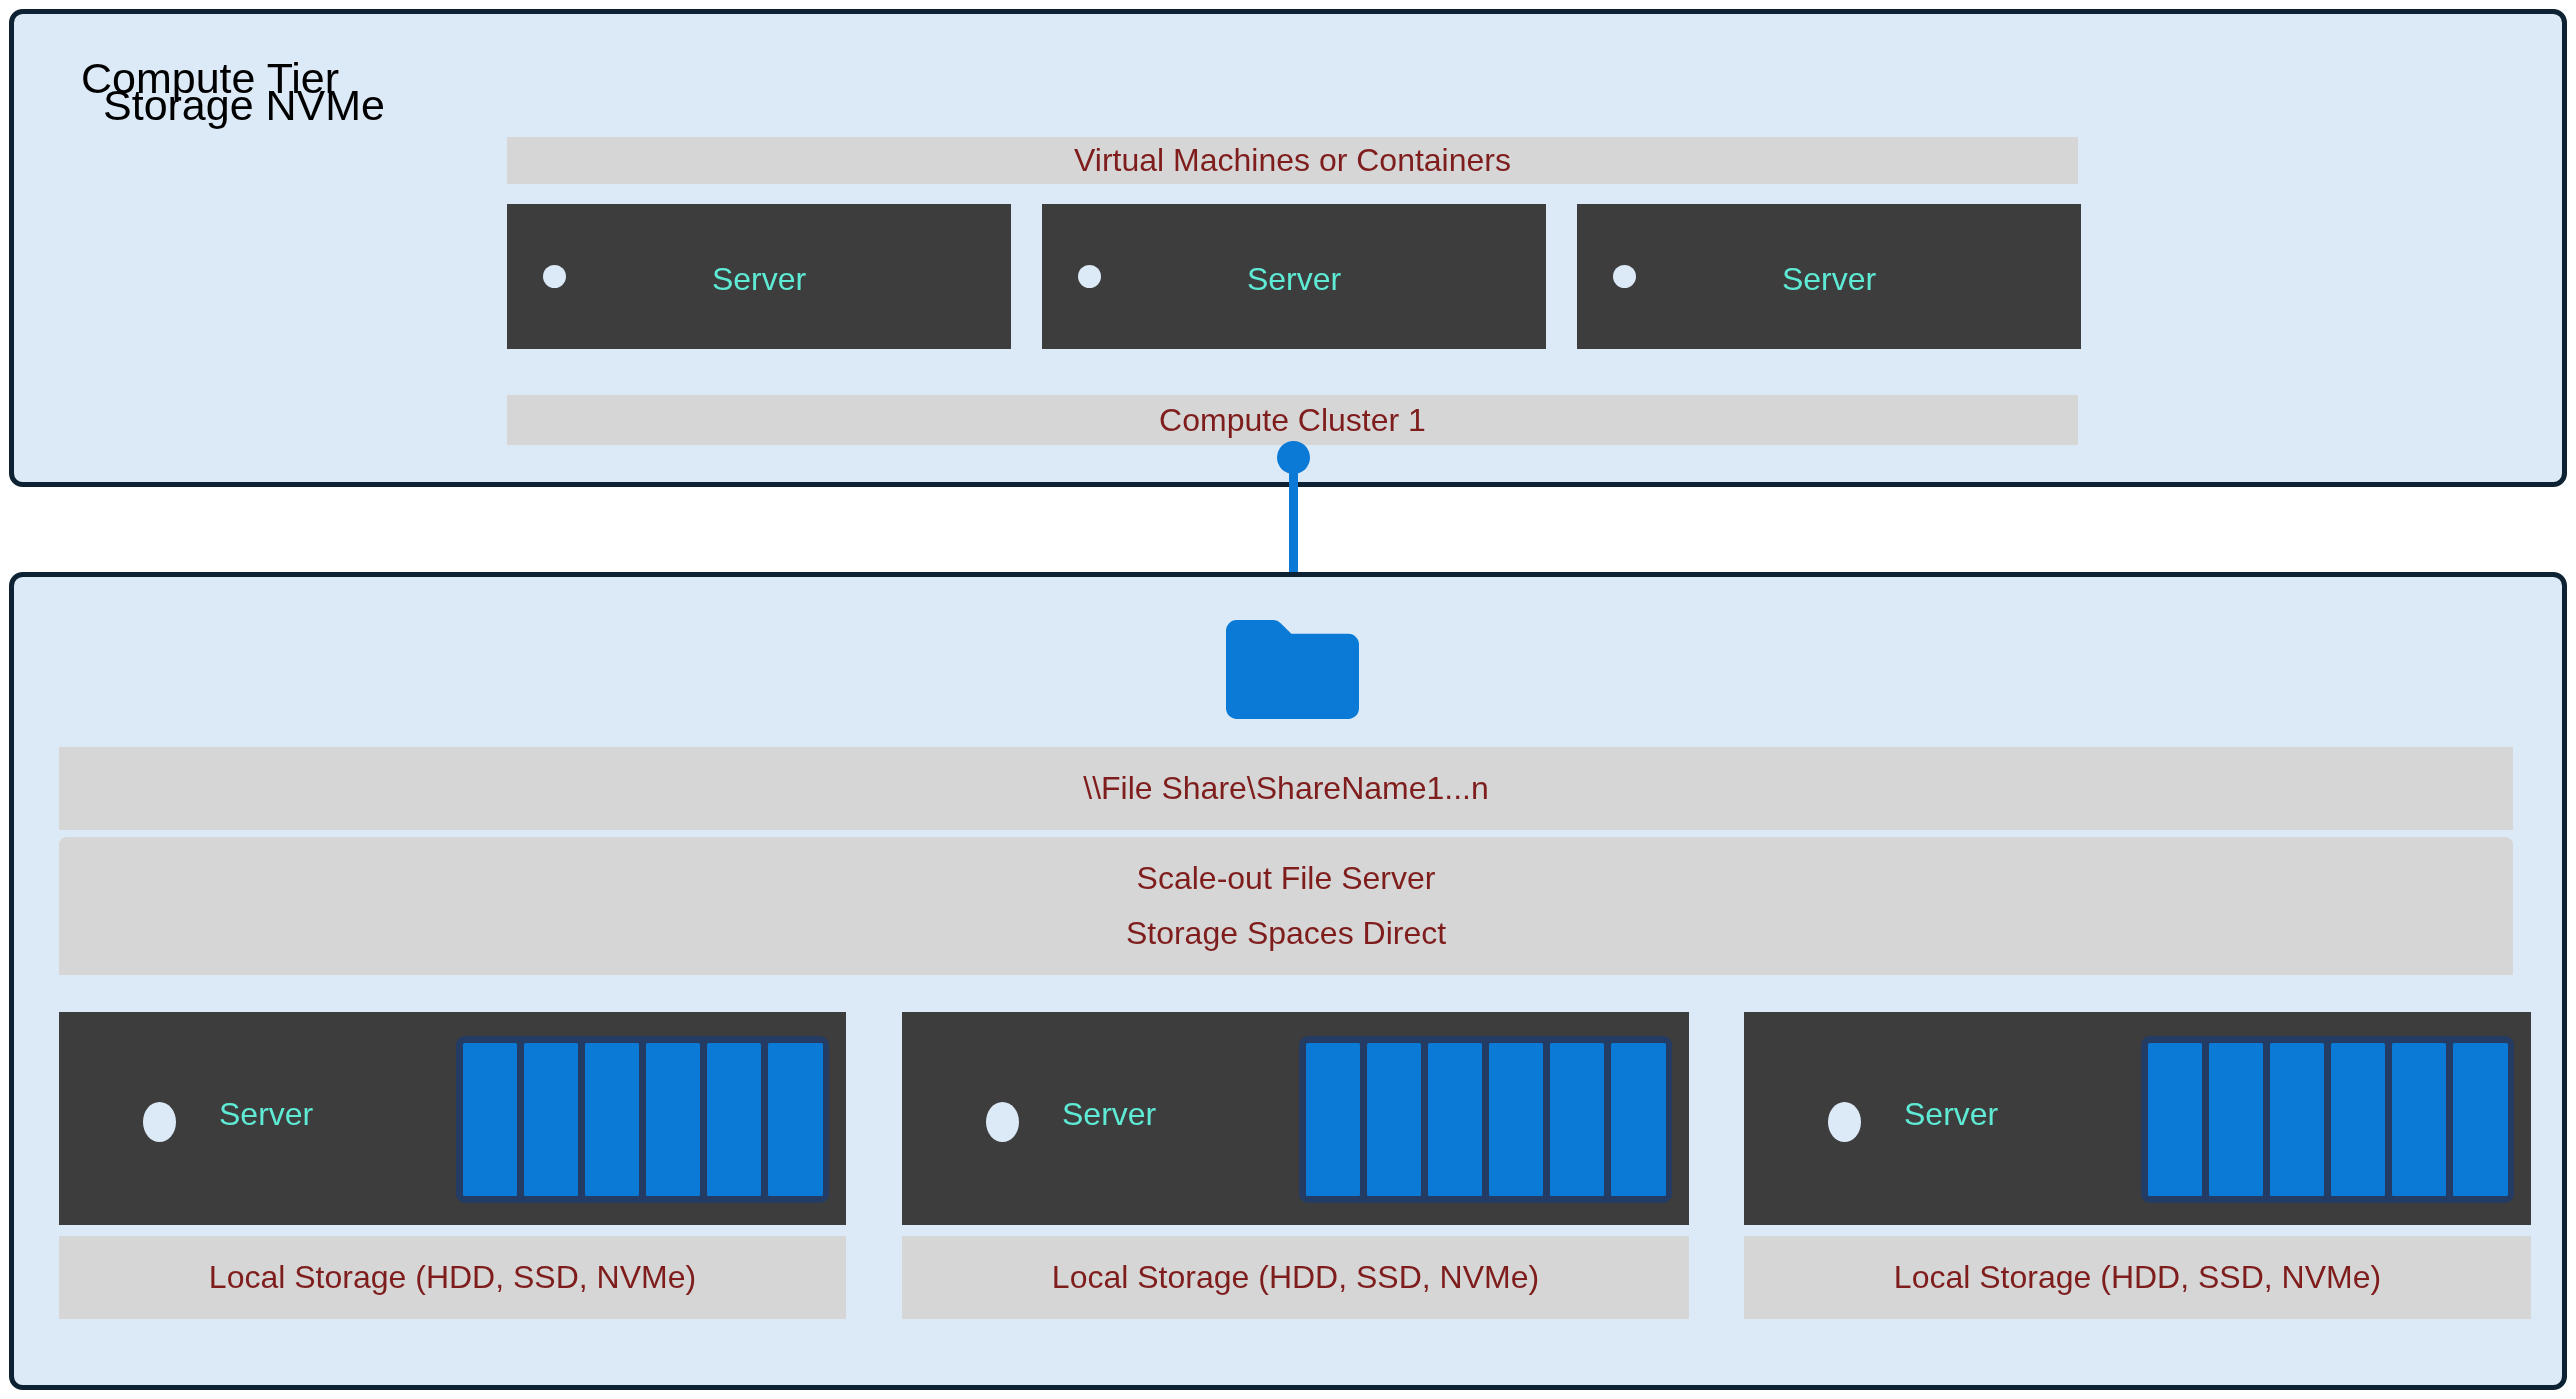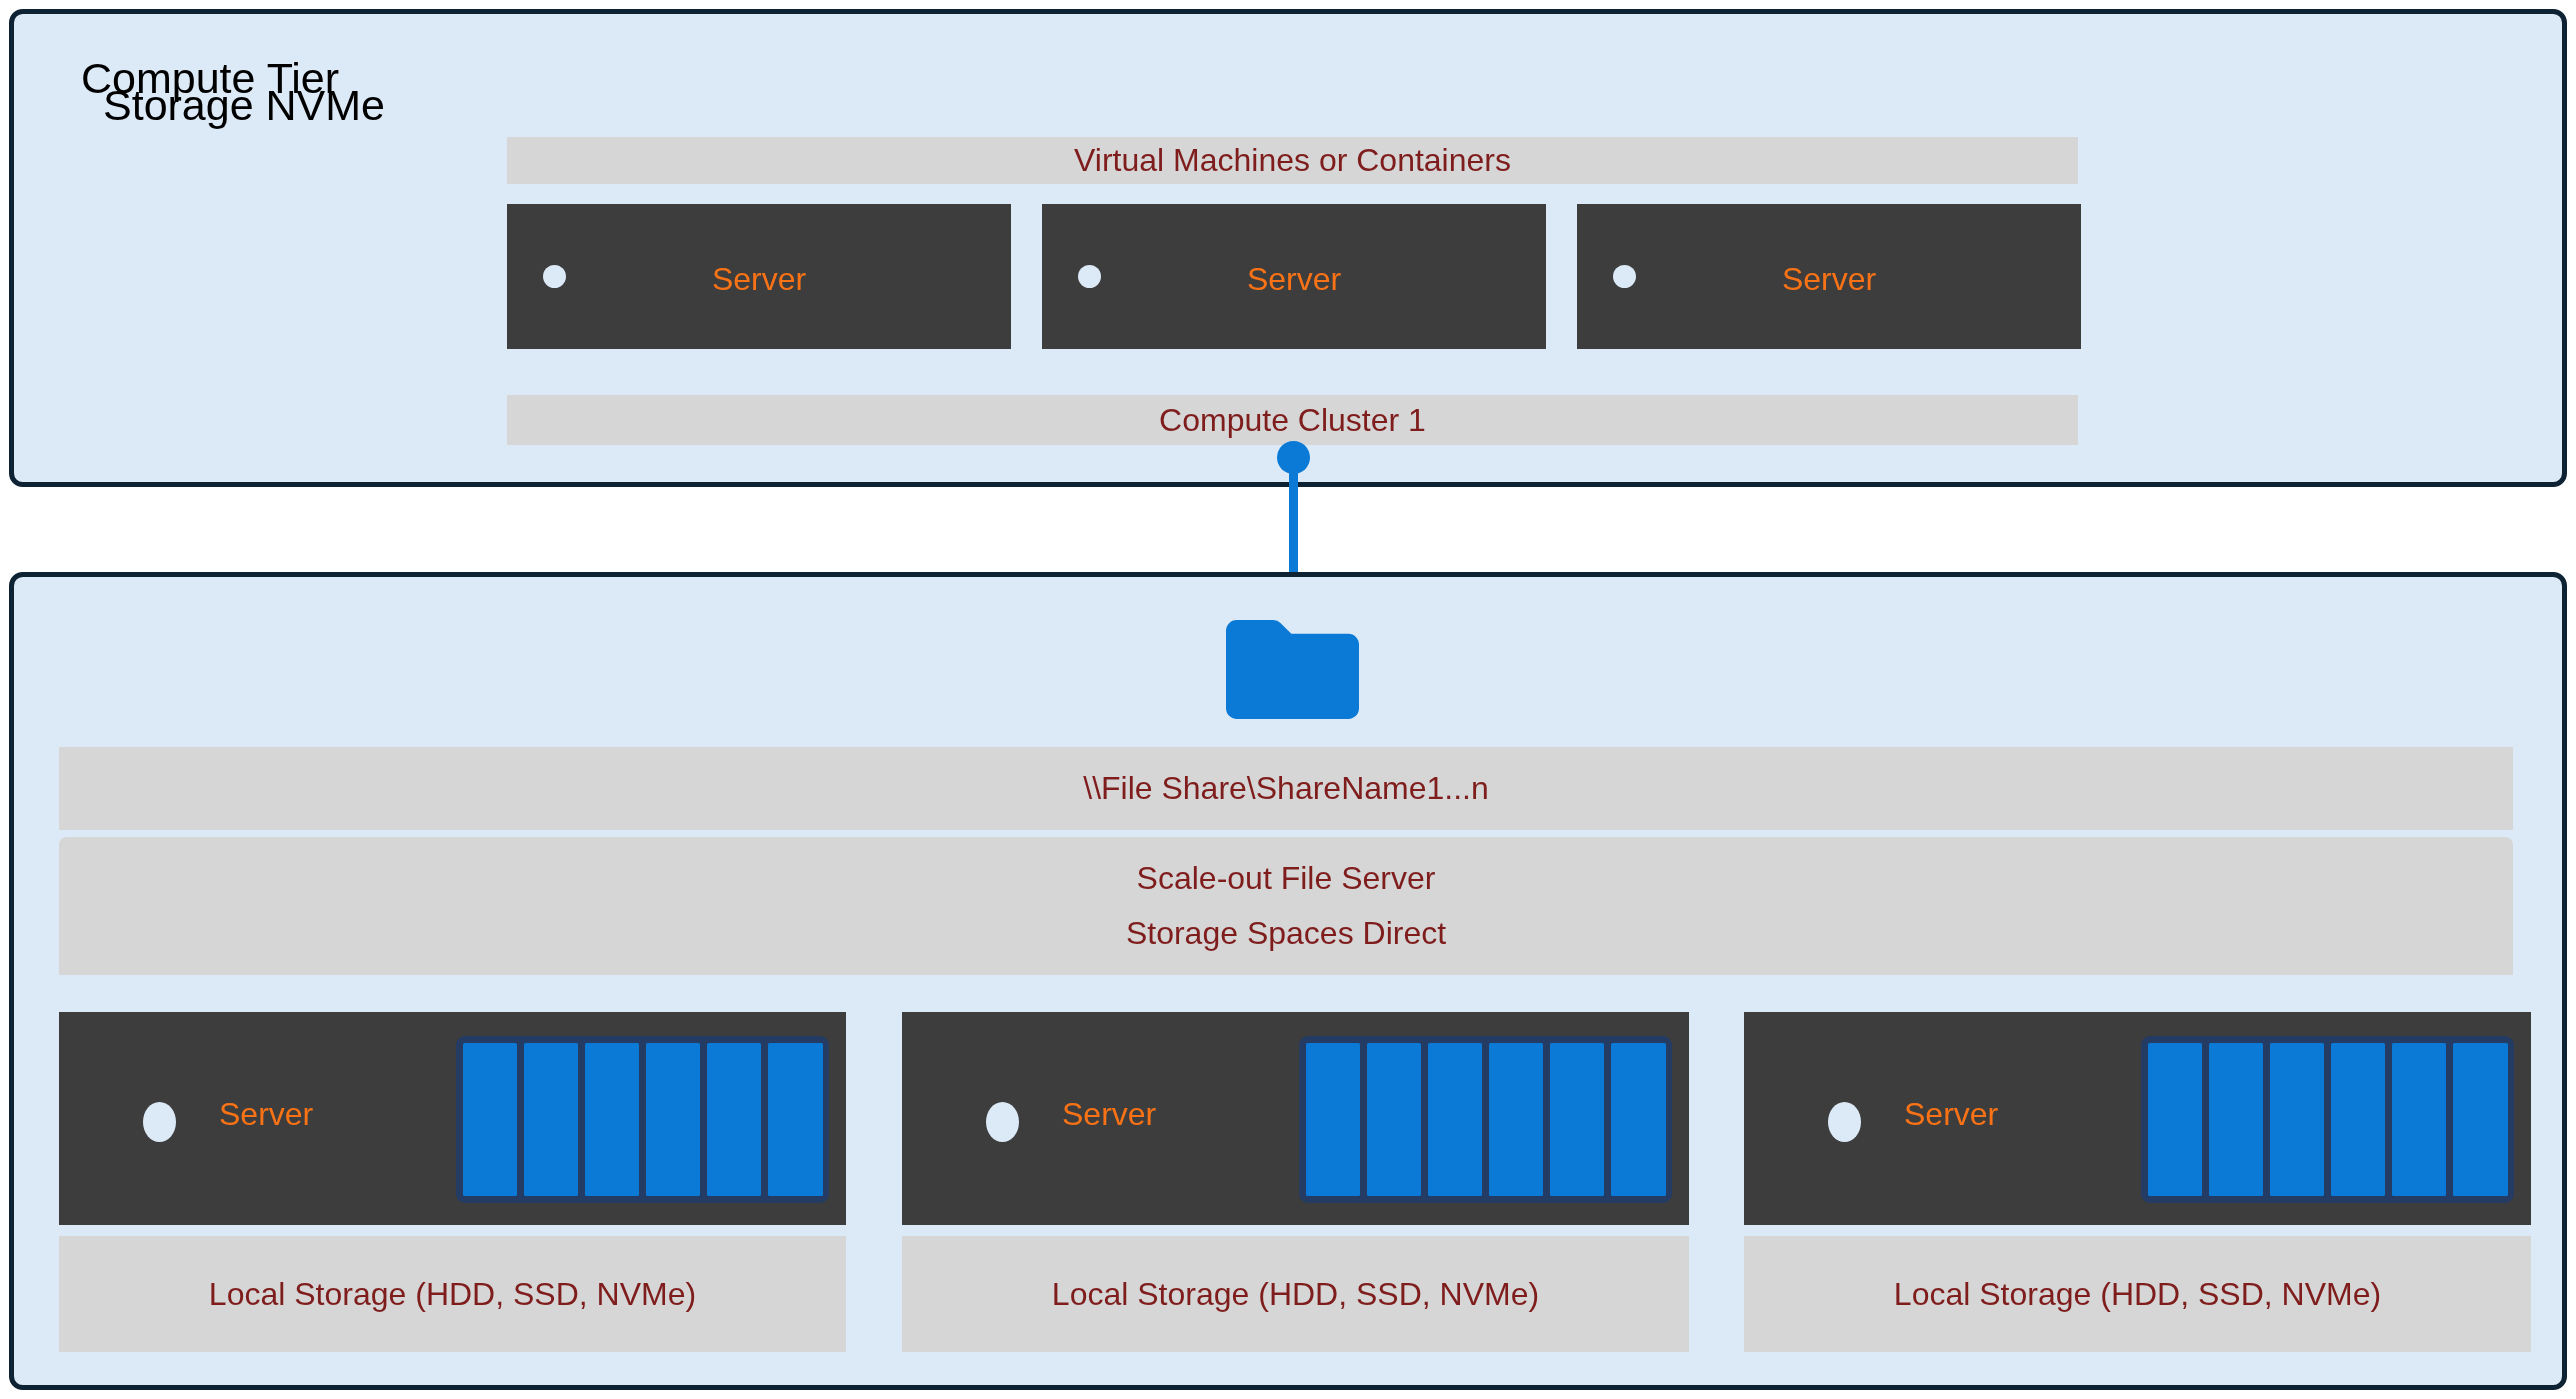--- a/index.html
+++ b/index.html
@@ -57,21 +57,21 @@
     background: #3D3D3D;
     box-sizing: border-box;
   }
   .server-dot {
     position: absolute;
     background: #DCE9F7;
     border-radius: 50%;
   }
   .server-label {
     position: absolute;
-    color: #f97316;
+    color: #5eead4;
     white-space: nowrap;
   }
 
   
   #vm-bar         { left: 507px; top: 137px; width: 1571px; height: 47px; }
   #cluster-bar    { left: 507px; top: 356px; width: 1571px; height: 50px; margin-top: 39px; }
 
   .compute-server { top: 204px; width: 504px; height: 145px; }
   #compute-server-1 { left: 507px; }
   #compute-server-2 { left: 1042px; }
@@ -102,21 +102,21 @@
     height: 167px;
     background: #243B63;
     border-radius: 9px;
     display: flex;
     gap: 6.8px;
     padding: 6.8px;
     box-sizing: border-box;
   }
   .disk { flex: 1 1 0; background: #0A7AD6; border-radius: 1.5px; }
 
-  .storage-local-bar { top: 1236px; height: 116px; }
+  .storage-local-bar { top: 1236px; height: 83px; }
   #local-bar-1 { left: 59px;   width: 787px; }
   #local-bar-2 { left: 902px; width: 787px; }
   #local-bar-3 { left: 1744px; width: 787px; }
 
   
   #connector { position: absolute; left: 1277px; top: 449px; width: 33px; height: 175px; }
   #connector-line { position: absolute; left: 12px; top: 9px; width: 9px; height: 157px;
                     background: #0A7AD6; }
   #connector-dot-top, #connector-dot-bottom {
     position: absolute; left: 0; width: 33px; height: 33px;

